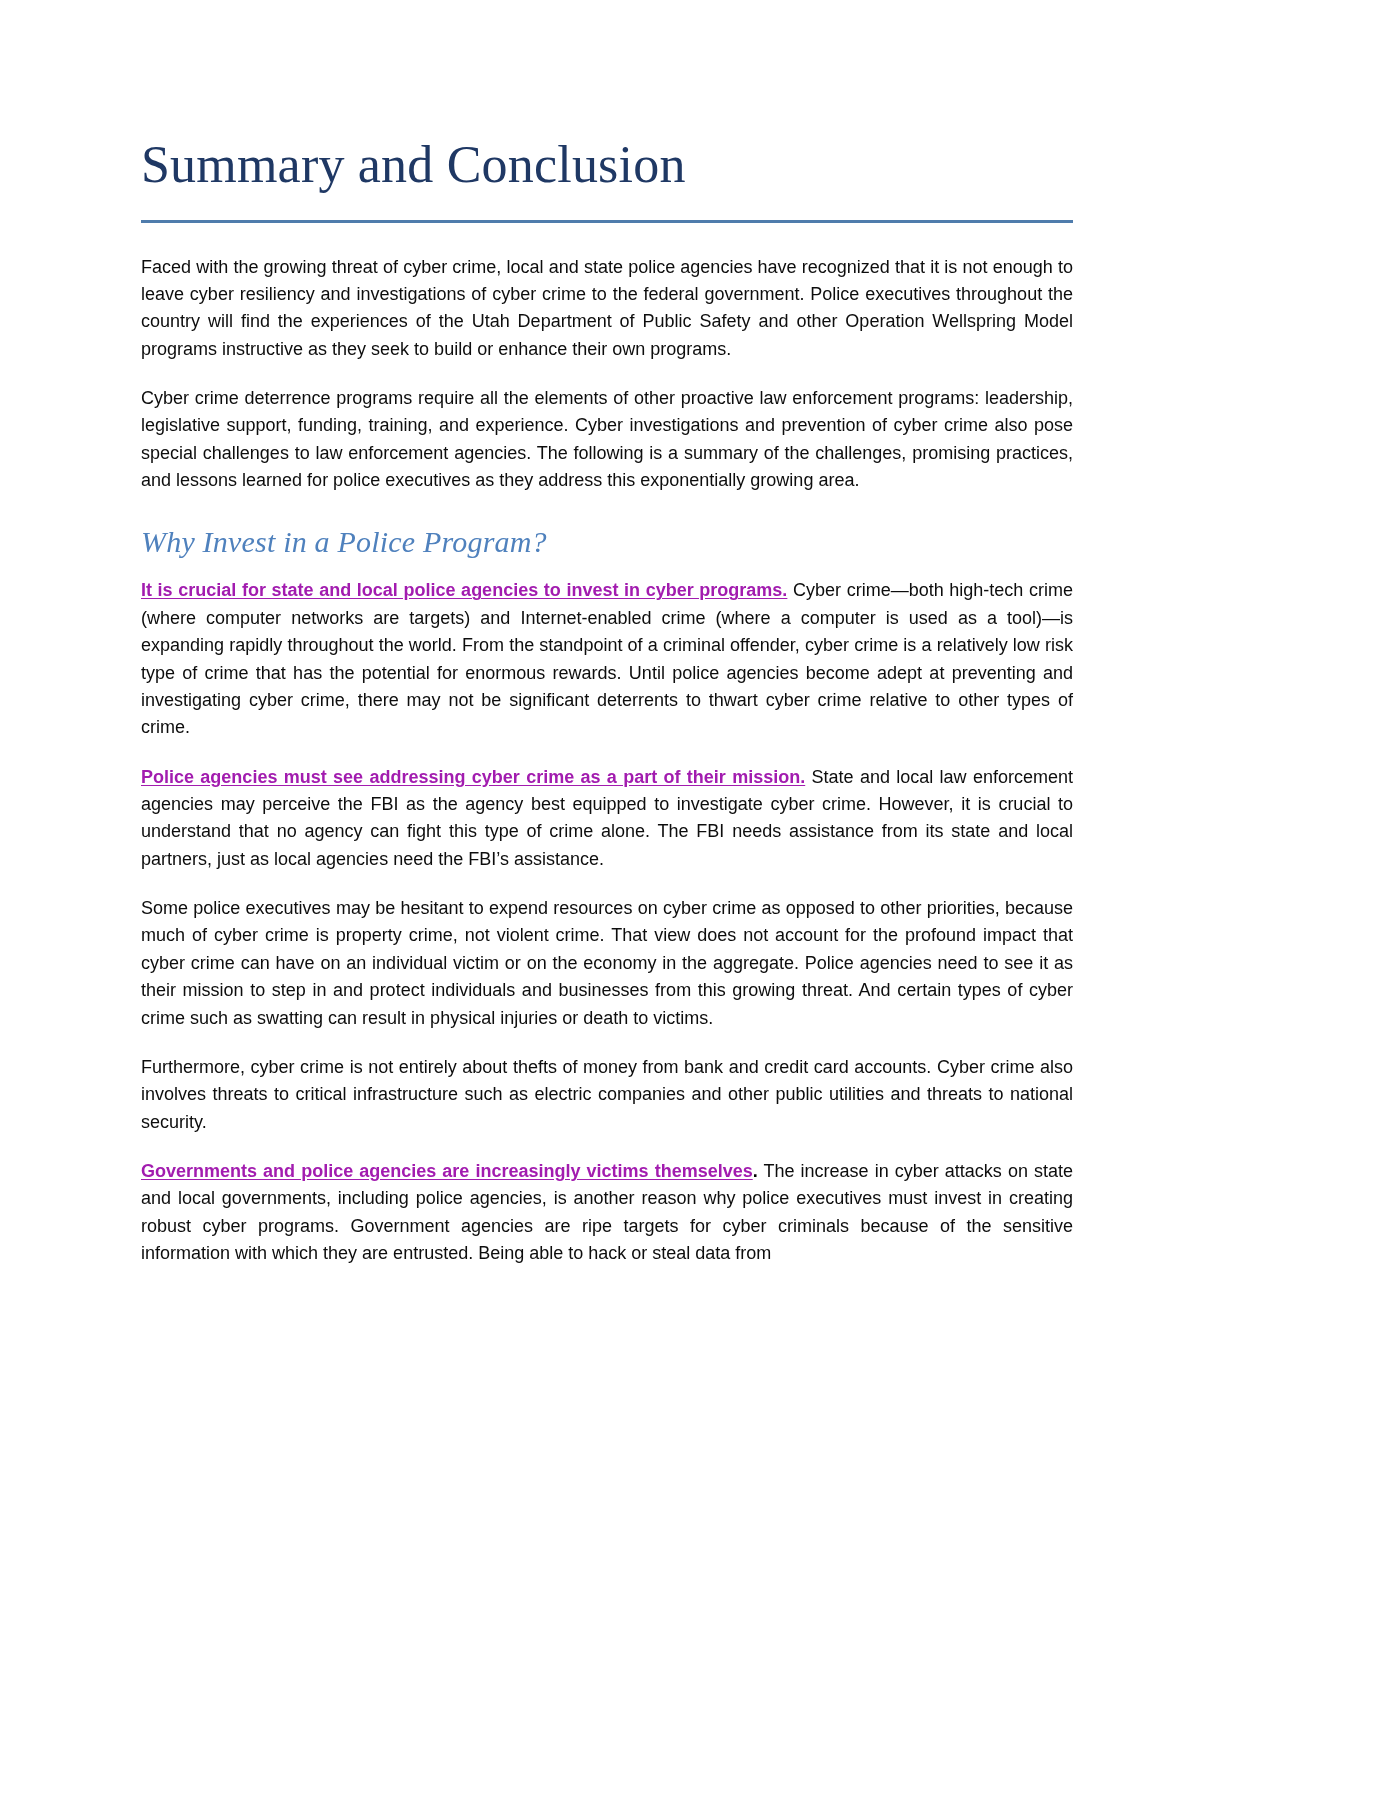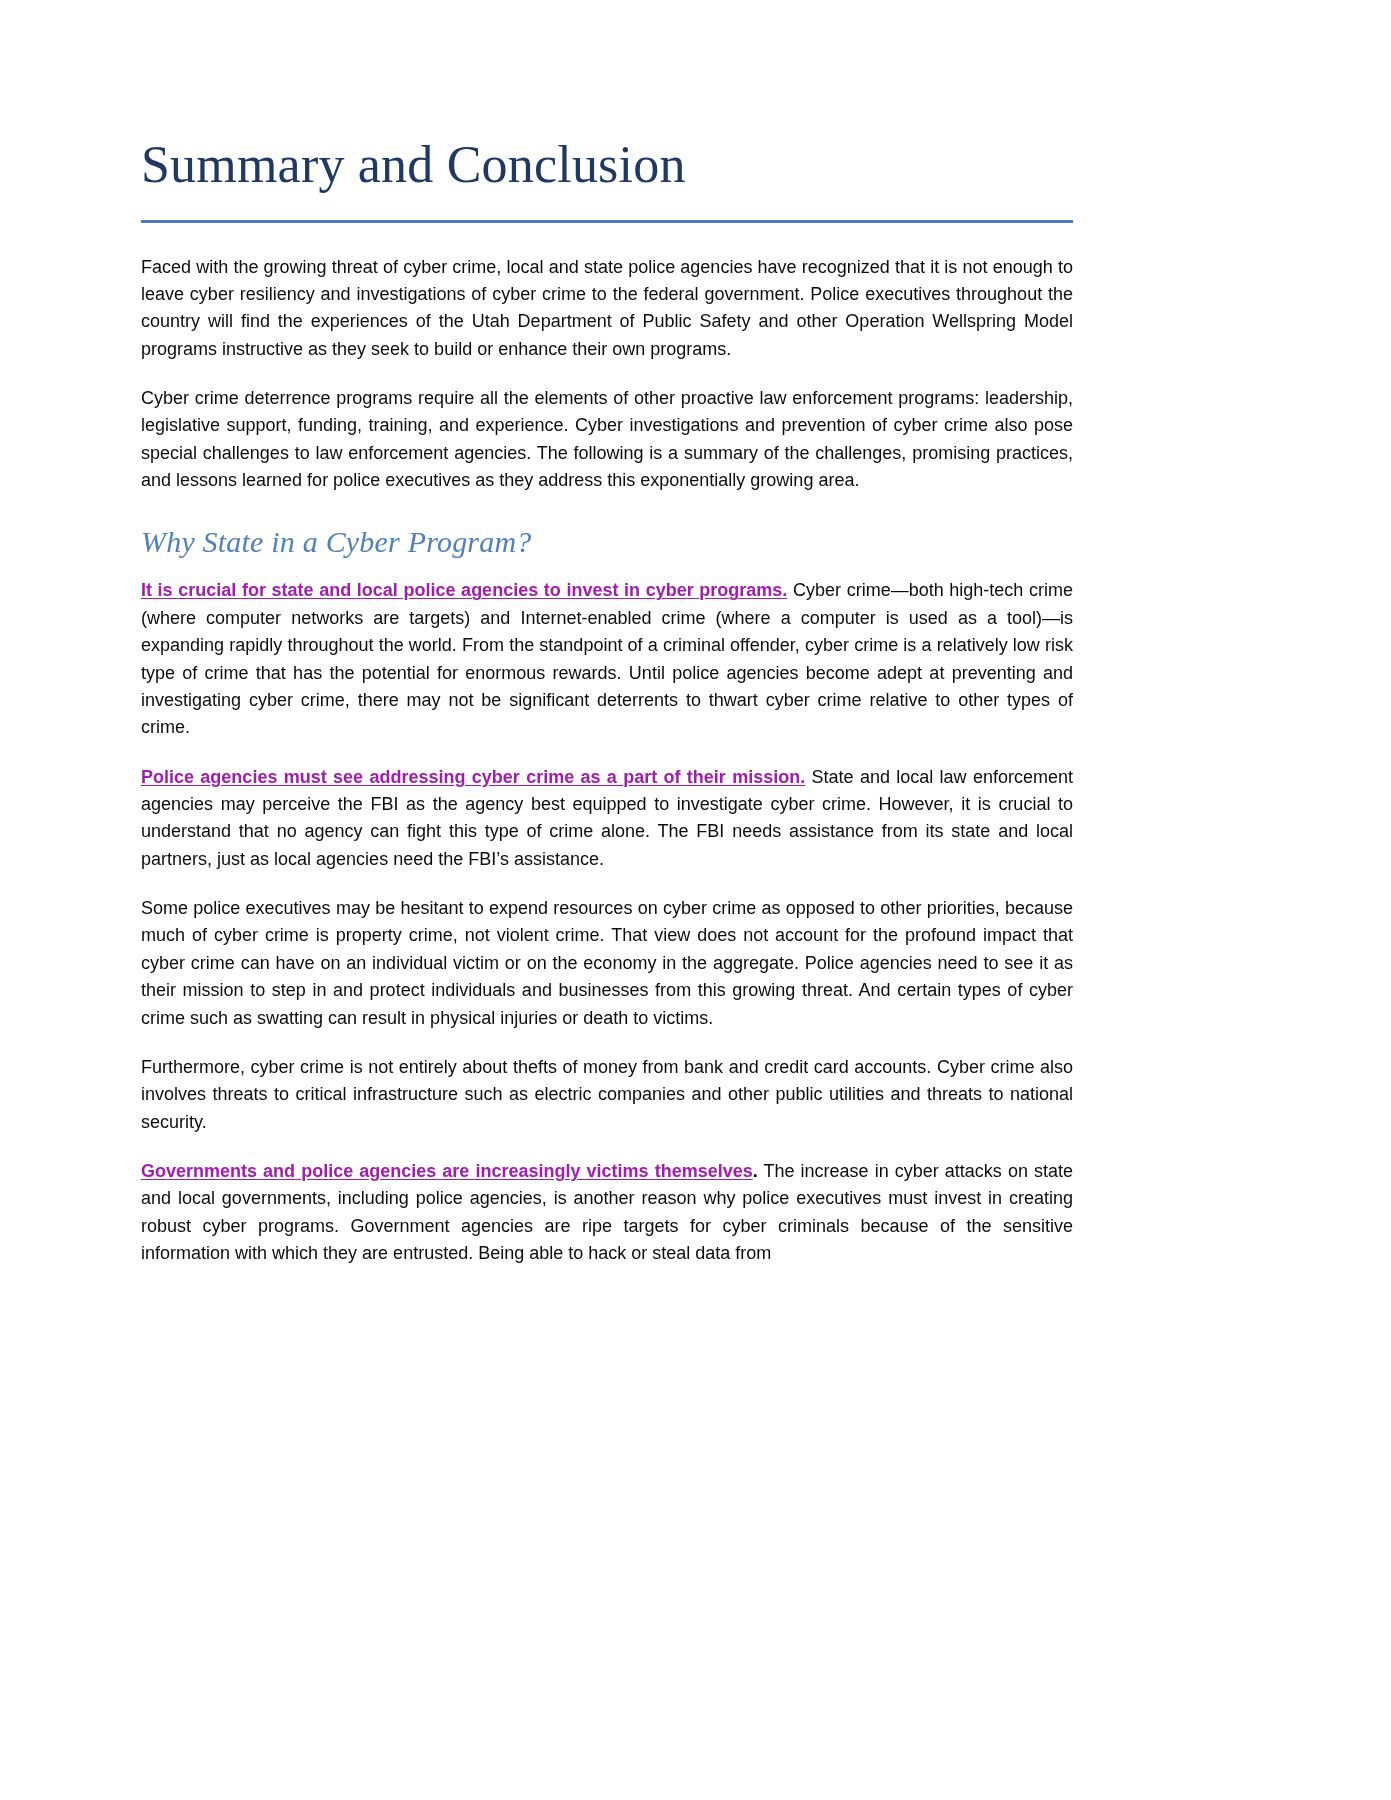--- a/index.html
+++ b/index.html
@@ -108,21 +108,21 @@
   <div class="content">
 
     <h1 class="doc-title">Summary and Conclusion</h1>
 
     <div class="title-rule"></div>
 
     <p class="body first">Faced with the growing threat of cyber crime, local and state police agencies have recognized that it is not enough to leave cyber resiliency and investigations of cyber crime to the federal government. Police executives throughout the country will find the experiences of the Utah Department of Public Safety and other Operation Wellspring Model programs instructive as they seek to build or enhance their own programs.</p>
 
     <p class="body">Cyber crime deterrence programs require all the elements of other proactive law enforcement programs: leadership, legislative support, funding, training, and experience. Cyber investigations and prevention of cyber crime also pose special challenges to law enforcement agencies. The following is a summary of the challenges, promising practices, and lessons learned for police executives as they address this exponentially growing area.</p>
 
-    <h2 class="section-heading">Why State in a Cyber Program?</h2>
+    <h2 class="section-heading">Why Invest in a Police Program?</h2>
 
     <p class="body">
       <span class="lead-in">It is crucial for state and local police agencies to invest in cyber programs.</span><span class="lead-punct"></span><span> Cyber crime—both high-tech crime (where computer networks are targets) and Internet-enabled crime (where a computer is used as a tool)—is expanding rapidly throughout the world. From the standpoint of a criminal offender, cyber crime is a relatively low risk type of crime that has the potential for enormous rewards. Until police agencies become adept at preventing and investigating cyber crime, there may not be significant deterrents to thwart cyber crime relative to other types of crime.</span>
     </p>
 
     <p class="body">
       <span class="lead-in">Police agencies must see addressing cyber crime as a part of their mission.</span><span class="lead-punct"></span><span> State and local law enforcement agencies may perceive the FBI as the agency best equipped to investigate cyber crime. However, it is crucial to understand that no agency can fight this type of crime alone. The FBI needs assistance from its state and local partners, just as local agencies need the FBI’s assistance.</span>
     </p>
 
     <p class="body">

